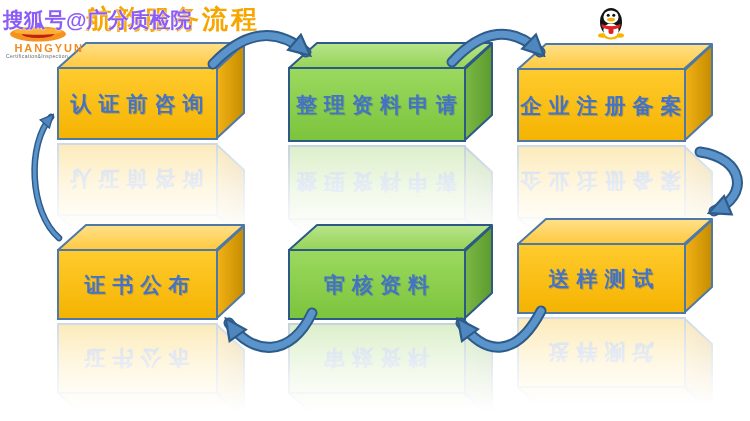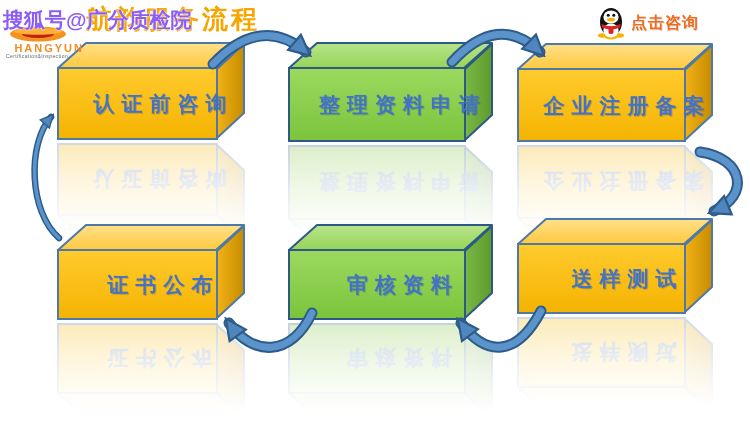--- a/index.html
+++ b/index.html
@@ -35,21 +35,21 @@
     text-shadow:1px 1px 0 rgba(0,0,0,.12);
   }
 
   
   .box3d{position:absolute;z-index:3;}
   .box3d svg{position:absolute;left:0;top:0;}
   .box-label{
     position:absolute;display:flex;align-items:center;justify-content:center;
     font-weight:bold;font-size:21px;letter-spacing:7px;color:#4472C4;
     text-shadow:1px 1px 0 rgba(32,64,128,.25);
-    white-space:nowrap;text-indent:7px;margin-left:23px;
+    white-space:nowrap;text-indent:7px;
   }
   .refl-wrap{position:absolute;z-index:1;}
   .refl-inner{position:absolute;inset:0;transform:scaleY(-1);opacity:.5;}
   .refl-fade{
     position:absolute;left:-4px;right:-4px;top:-1px;bottom:-12px;
     background:linear-gradient(180deg,rgba(255,255,255,.45) 0%,rgba(255,255,255,.78) 45%,#ffffff 82%);
   }
 
   
   #arrows{position:absolute;inset:0;z-index:5;pointer-events:none;}
@@ -111,21 +111,20 @@
       <ellipse cx="22.5" cy="29.5" rx="4.5" ry="2.2" fill="#F8B500"></ellipse>
       <ellipse cx="14" cy="16" rx="11" ry="14" fill="#141414"></ellipse>
       <ellipse cx="14" cy="11" rx="7.6" ry="6.6" fill="#ffffff"></ellipse>
       <ellipse cx="14" cy="24.5" rx="7.6" ry="7" fill="#ffffff"></ellipse>
       <circle cx="11.2" cy="9.2" r="1.5" fill="#141414"></circle>
       <circle cx="16.8" cy="9.2" r="1.5" fill="#141414"></circle>
       <ellipse cx="14" cy="13.6" rx="4" ry="1.9" fill="#F8B500"></ellipse>
       <path d="M4.5 18 Q14 22.5 23.5 18 L23 21.5 Q14 25.5 5 21.5 Z" fill="#DD2222"></path>
       <rect x="11.5" y="20.5" width="5" height="7.5" rx="2" fill="#DD2222"></rect>
     </svg>
-    <span class="consult-label">点击咨询</span>
   </div>
 
   <div id="boxes-layer">
       <div class="box3d" style="left: 57px; top: 42px; width: 188px; height: 98px;">
         <svg width="188" height="98" viewBox="0 0 188 98">
     <polygon points="1,26 29,1 187,1 159,26" fill="url(#og-top)" stroke="#4E79A6" stroke-width="2" stroke-linejoin="round"></polygon>
     <polygon points="160,27 187,2 187,71 160,96" fill="url(#og-side)" stroke="#4E79A6" stroke-width="2" stroke-linejoin="round"></polygon>
     <rect x="1" y="26" width="159" height="71" fill="url(#og-front)" stroke="#4E79A6" stroke-width="2"></rect>
   </svg>
         <div class="box-label" style="left:0;top:26px;width:160px;height:72px;">认证前咨询</div>

